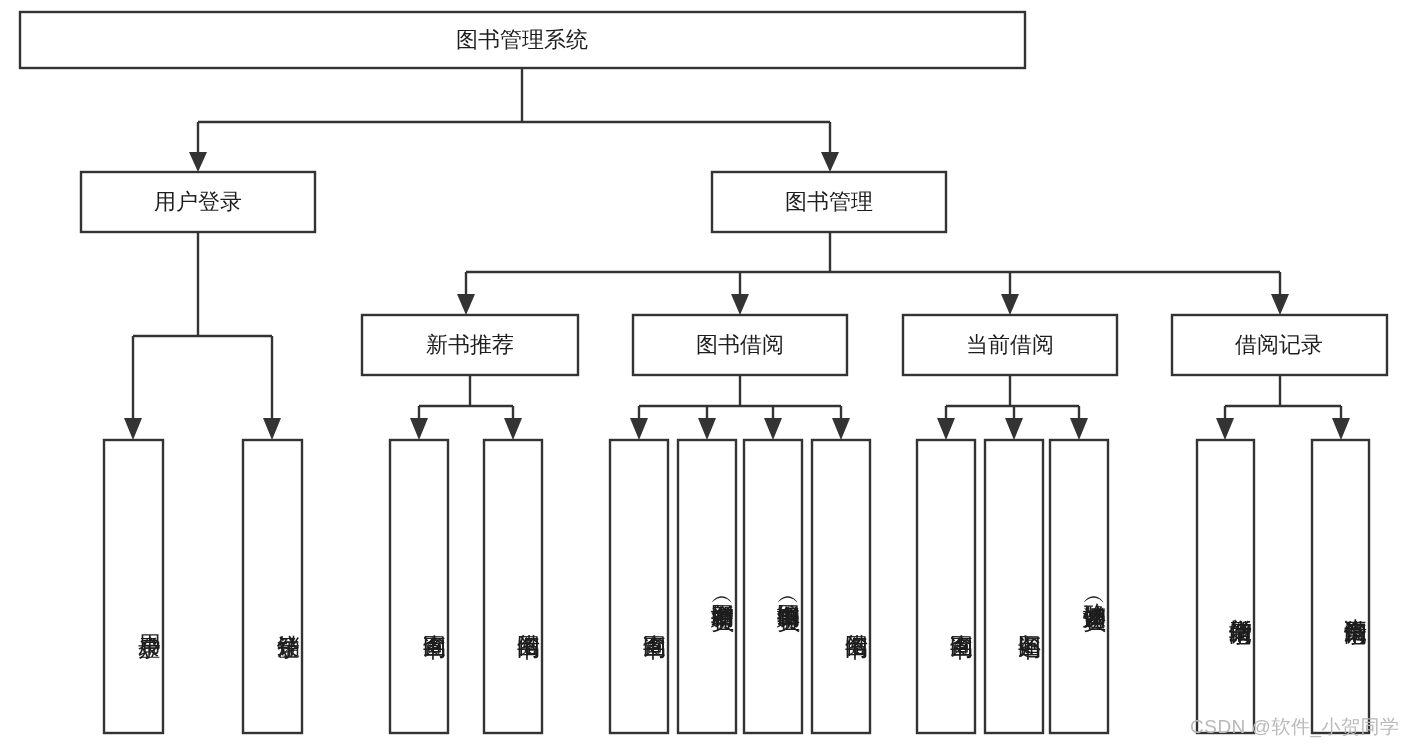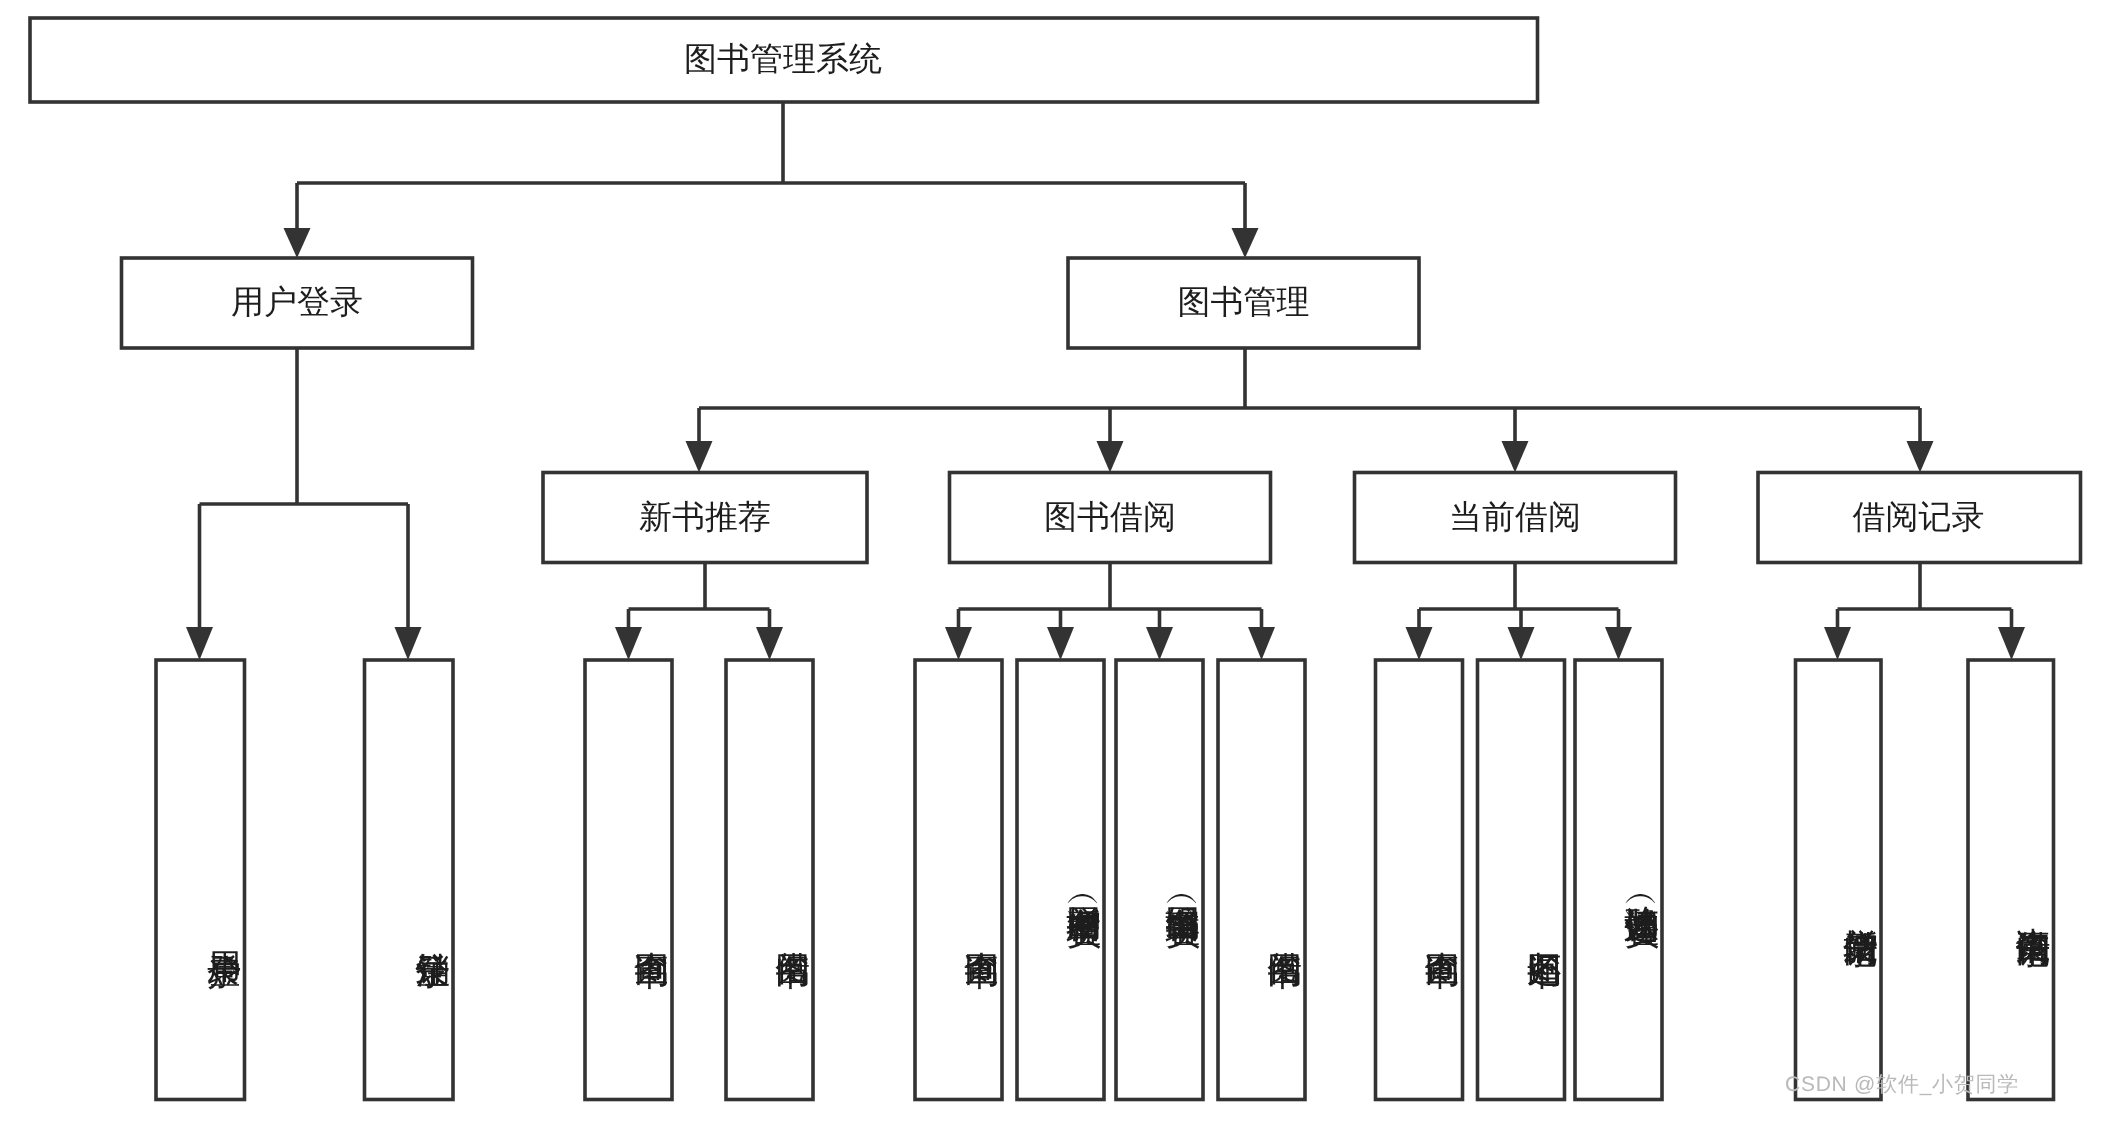--- a/index.html
+++ b/index.html
@@ -61,21 +61,21 @@
     text-align: center;
     white-space: nowrap;
     pointer-events: none;
     display: flex;
     align-items: flex-start;
     justify-content: center;
   }
   .watermark {
     position: absolute;
     font-family: "Liberation Sans", sans-serif;
-    font-size: 14px;
+    font-size: 19px;
     color: #b9b9b9;
     white-space: nowrap;
     letter-spacing: 0.5px;
   }
 </style>
 </head>
 <body>
 
 <div id="diagram-root">
 

